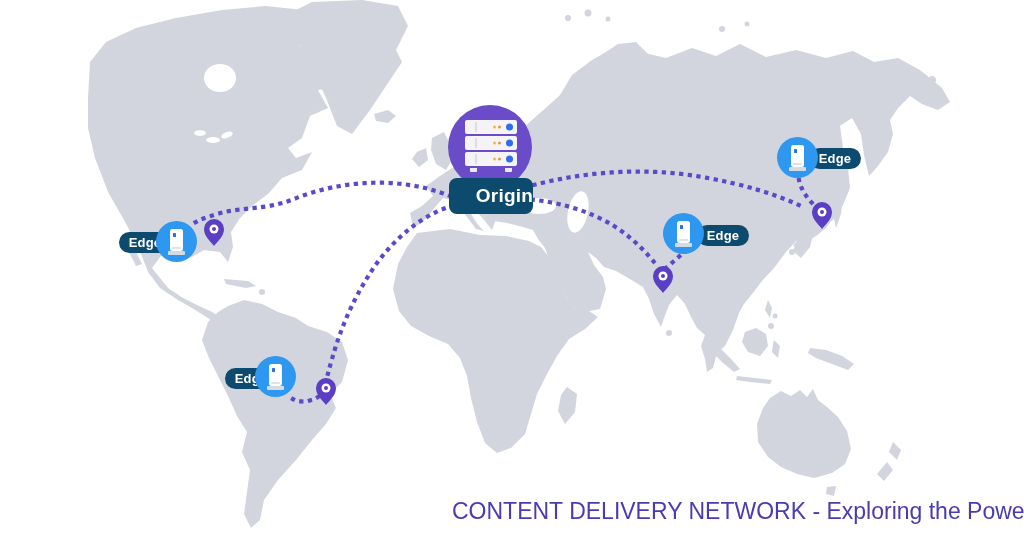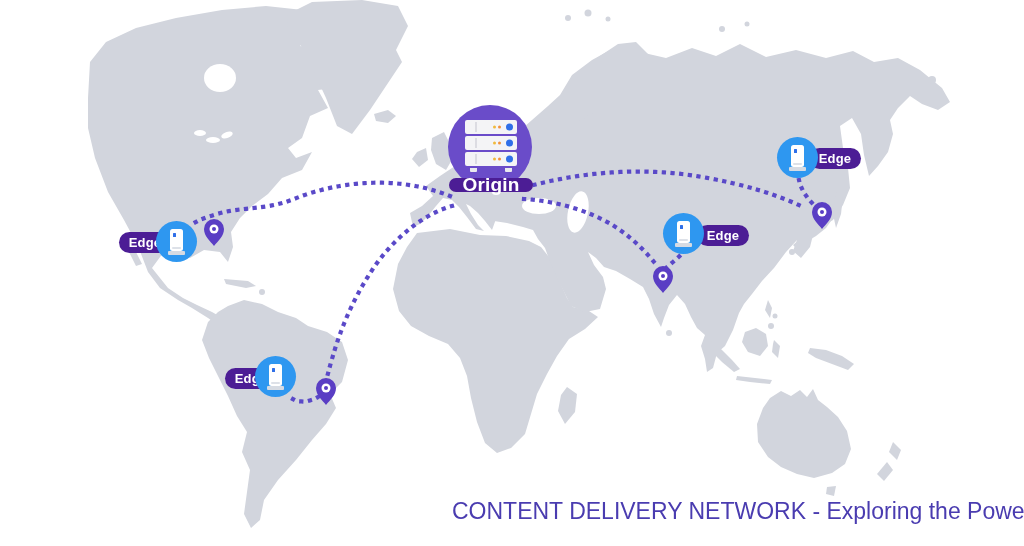--- a/index.html
+++ b/index.html
@@ -7,26 +7,26 @@
     position:relative;width:1024px;height:546px;overflow:hidden;background:#ffffff;
     font-family:"Liberation Sans","DejaVu Sans",sans-serif;
   }
   .stage svg{position:absolute;left:0;top:0;}
   .land{fill:#d2d5dd;stroke:none;}
   .water{fill:#ffffff;stroke:none;}
   .conn{fill:none;stroke:#5a49c8;stroke-width:4.2;stroke-dasharray:0.1 8.6;stroke-linecap:square;}
   .pin-body{fill:#5a3ec4;}
   
   .pill{
-    position:absolute;z-index:2;background:#4c1d95;color:#ffffff;font-weight:bold;
+    position:absolute;z-index:2;background:#0c4a6e;color:#ffffff;font-weight:bold;
     display:flex;align-items:center;justify-content:center;border-radius:999px;
     letter-spacing:.2px;
   }
   .edge-pill{width:52px;height:21px;font-size:13px;}
-  .origin-pill{width:84px;height:14px;font-size:19px;border-radius:8px;z-index:4;}
+  .origin-pill{width:84px;height:36px;font-size:19px;border-radius:8px;z-index:4;justify-content:flex-end;}
   .node{position:absolute;z-index:3;border-radius:50%;}
   .origin-node{width:84px;height:84px;background:#6a4cc9;}
   .edge-node{width:41px;height:41px;background:#2e97f0;}
   
   .server-stack{position:absolute;left:17px;top:15px;width:52px;}
   .server-unit{position:relative;width:52px;height:14px;background:#f4f4f6;border-radius:2px;margin-bottom:2px;}
   .server-unit::before{content:"";position:absolute;left:10px;top:2px;bottom:2px;width:2px;background:#dcdce2;}
   .led{position:absolute;border-radius:50%;top:50%;transform:translateY(-50%);}
   .led-blue{width:7px;height:7px;right:4px;background:#2f6fe8;}
   .led-orange{width:3px;height:3px;right:16px;background:#f2913d;}

